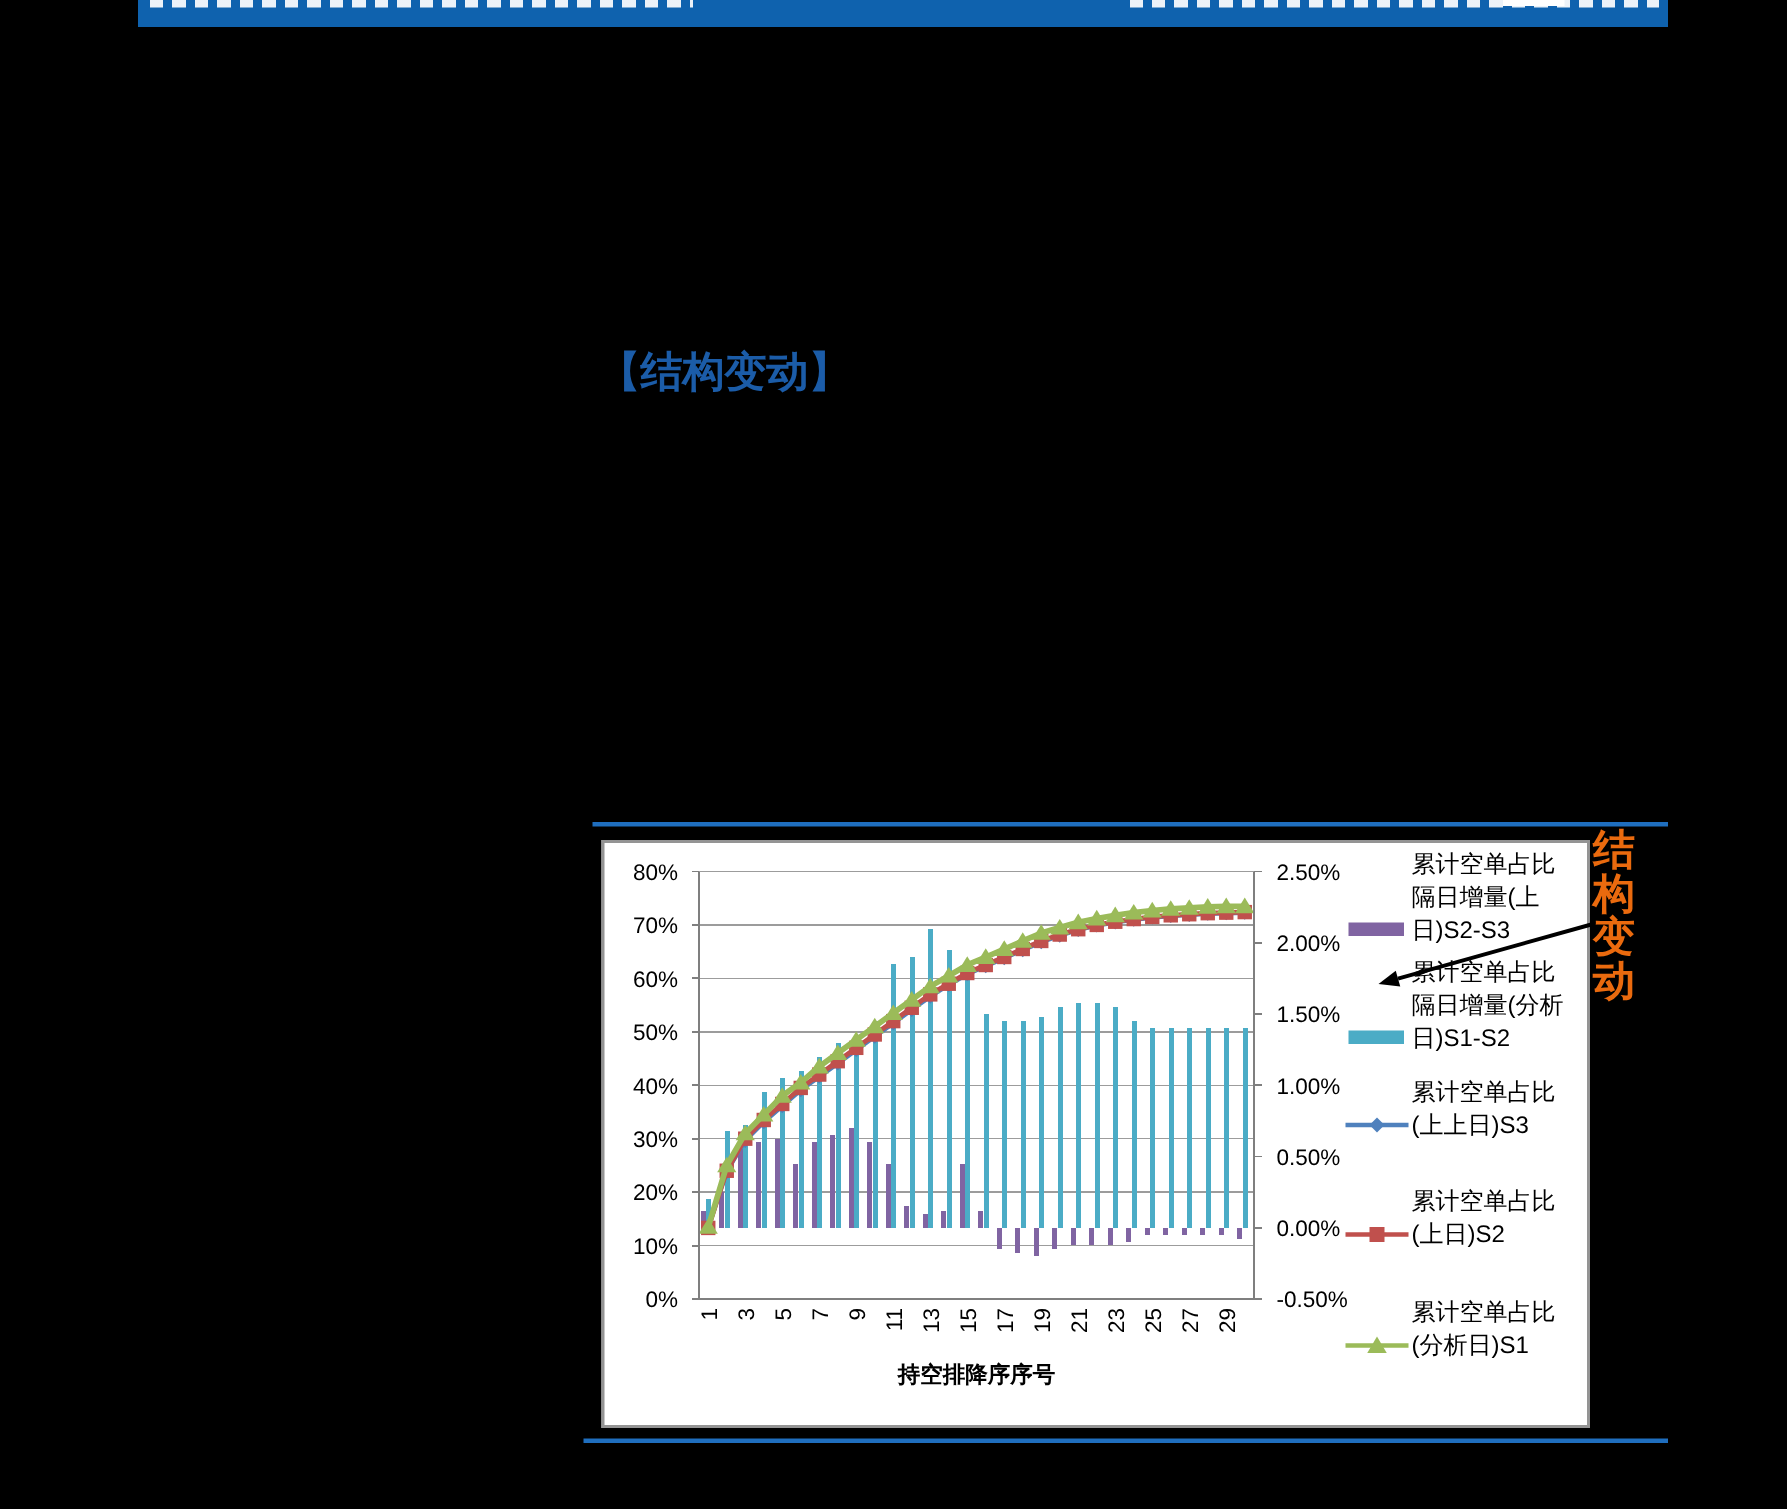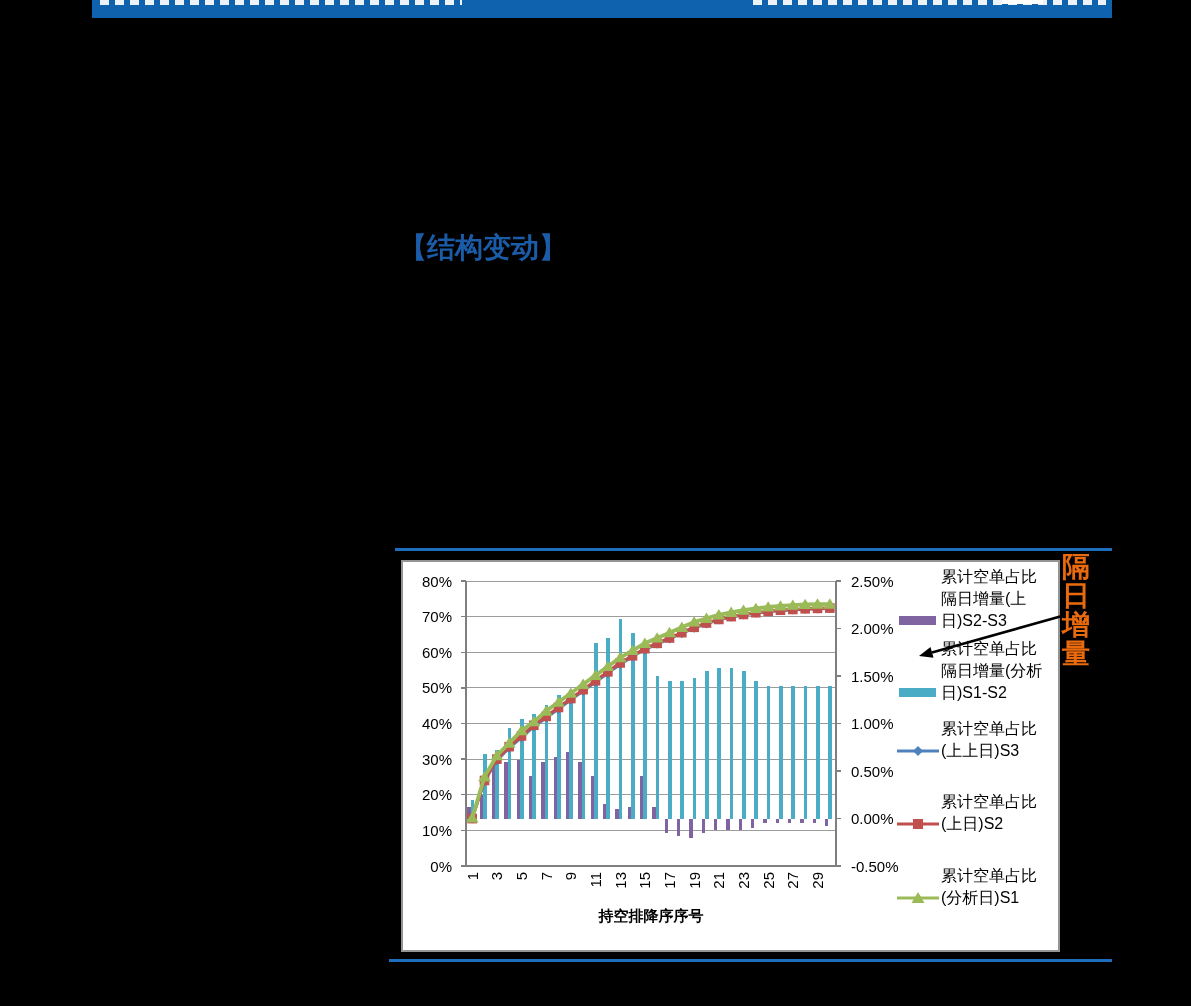--- a/index.html
+++ b/index.html
@@ -307,21 +307,21 @@
     <div class="legend-item" style="top:305px">
       <span class="legend-swatch"><svg width="42" height="14" viewBox="0 0 42 14" style="overflow: visible;">
             <line x1="0" y1="7" x2="42" y2="7" stroke="#9BBB59" stroke-width="3"></line>
             <path d="M21 1L27.5 12L14.5 12Z" fill="#9BBB59"></path>
           </svg></span>
       <div class="legend-label">累计空单占比
 (分析日)S1</div>
     </div>
   </div>
 
-  <div class="callout" style="color: rgb(234, 106, 14);">隔日增量</div>
+  <div class="callout" style="color: rgb(234, 106, 14);">结构变动</div>
 
   <svg class="arrow-svg" width="155" height="60" viewBox="915 605 155 60">
     <line x1="1062" y1="616" x2="932" y2="652.4" stroke="#000" stroke-width="2.6"></line>
     <polygon points="919,656 930.5,647.1 933.5,657.7" fill="#000"></polygon>
   </svg>
 
   <div class="rule rule-bottom" style="background: rgb(31, 110, 190);"></div>
 
 </div>
 

